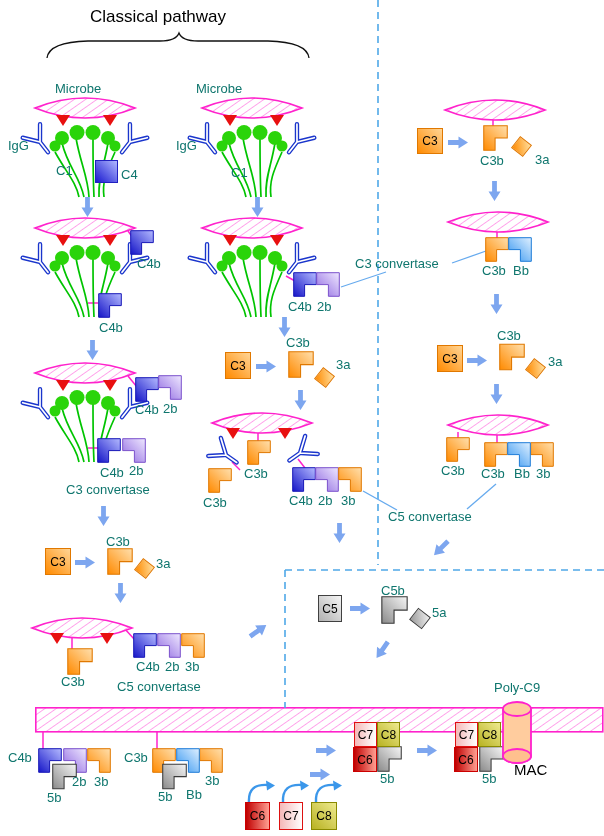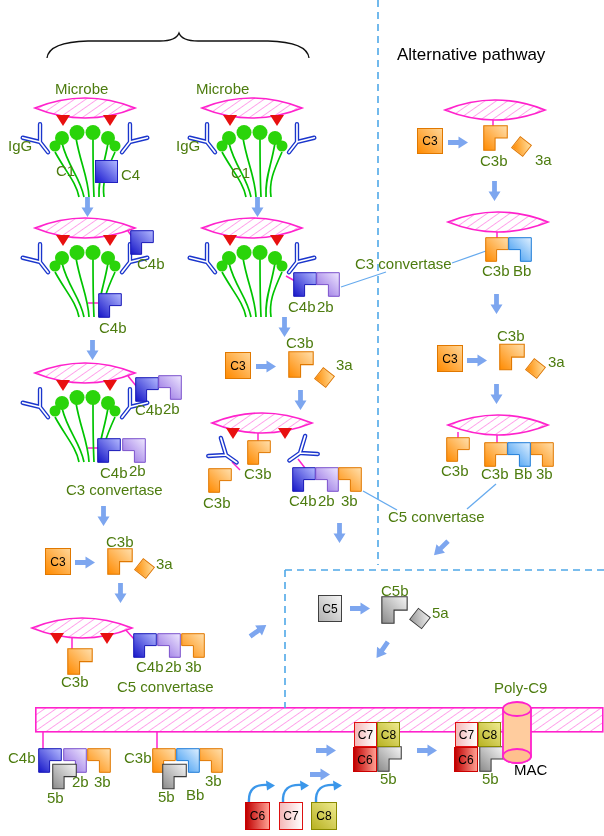--- a/index.html
+++ b/index.html
@@ -1,19 +1,19 @@
 <!DOCTYPE html>
 <html><head>
 <meta charset="utf-8">
 <style>
   html,body{margin:0;padding:0;background:#fff}
   .canvas{position:relative;width:604px;height:836px;background:#fff;
     font-family:"Liberation Sans",sans-serif;overflow:hidden}
   .ab{position:absolute}
-  .lbl{position:absolute;font-size:15px;line-height:14px;color:#4d7c0f;white-space:nowrap;z-index:6}
+  .lbl{position:absolute;font-size:13px;line-height:14px;color:#0f766e;white-space:nowrap;z-index:6}
   .lbl2{position:absolute;font-size:15px;line-height:16px;color:#000;white-space:nowrap;z-index:6}
   .ttl{position:absolute;font-size:17px;line-height:19px;color:#000;white-space:nowrap;z-index:6}
   .sqr{position:absolute;box-sizing:border-box;display:flex;align-items:center;justify-content:center;
     font-size:12px;color:#000;z-index:3}
   .pc{position:absolute;z-index:3;overflow:visible}
   .dia{position:absolute;box-sizing:border-box;width:15px;height:15px;transform:rotate(38deg);z-index:3}
   .dia.or{background:linear-gradient(45deg,#ff8a00,#ffdf9e);border:1px solid #e07800}
   .dia.gr{background:linear-gradient(45deg,#9a9a9a,#efefef);border:1.4px solid #3a3a3a}
   .arr{position:absolute;z-index:2}
   .unit{position:absolute;z-index:1;overflow:visible}
@@ -130,21 +130,21 @@
     <line x1="493" y1="117" x2="493" y2="126"></line>
     <line x1="497" y1="230" x2="497" y2="238"></line>
     <line x1="458" y1="432" x2="458" y2="438"></line>
     <line x1="497" y1="432" x2="497" y2="443"></line>
     <line x1="43" y1="731" x2="43" y2="749"></line>
     <line x1="157" y1="731" x2="157" y2="749"></line>
   </g>
   <path d="M47,58 Q49,42 88,41 L160,41 Q176,41 179,33 Q182,41 198,41 L268,41 Q307,42 309,58" fill="none" stroke="#111" stroke-width="1.3"></path>
 </svg>
 
-<div class="ttl" style="left:397px;top:45px">Alternative pathway</div>
+<div class="ttl" style="left:90px;top:7px">Classical pathway</div>
 
 <svg class="unit" style="left:10px;top:96px" width="150" height="112">
       <use href="#unitFull"></use>
     </svg>
 <svg class="unit" style="left:10px;top:216px" width="150" height="112">
       <use href="#unitFull"></use>
     </svg>
 <svg class="unit" style="left:10px;top:361px" width="150" height="112">
       <use href="#unitFull"></use>
     </svg>

